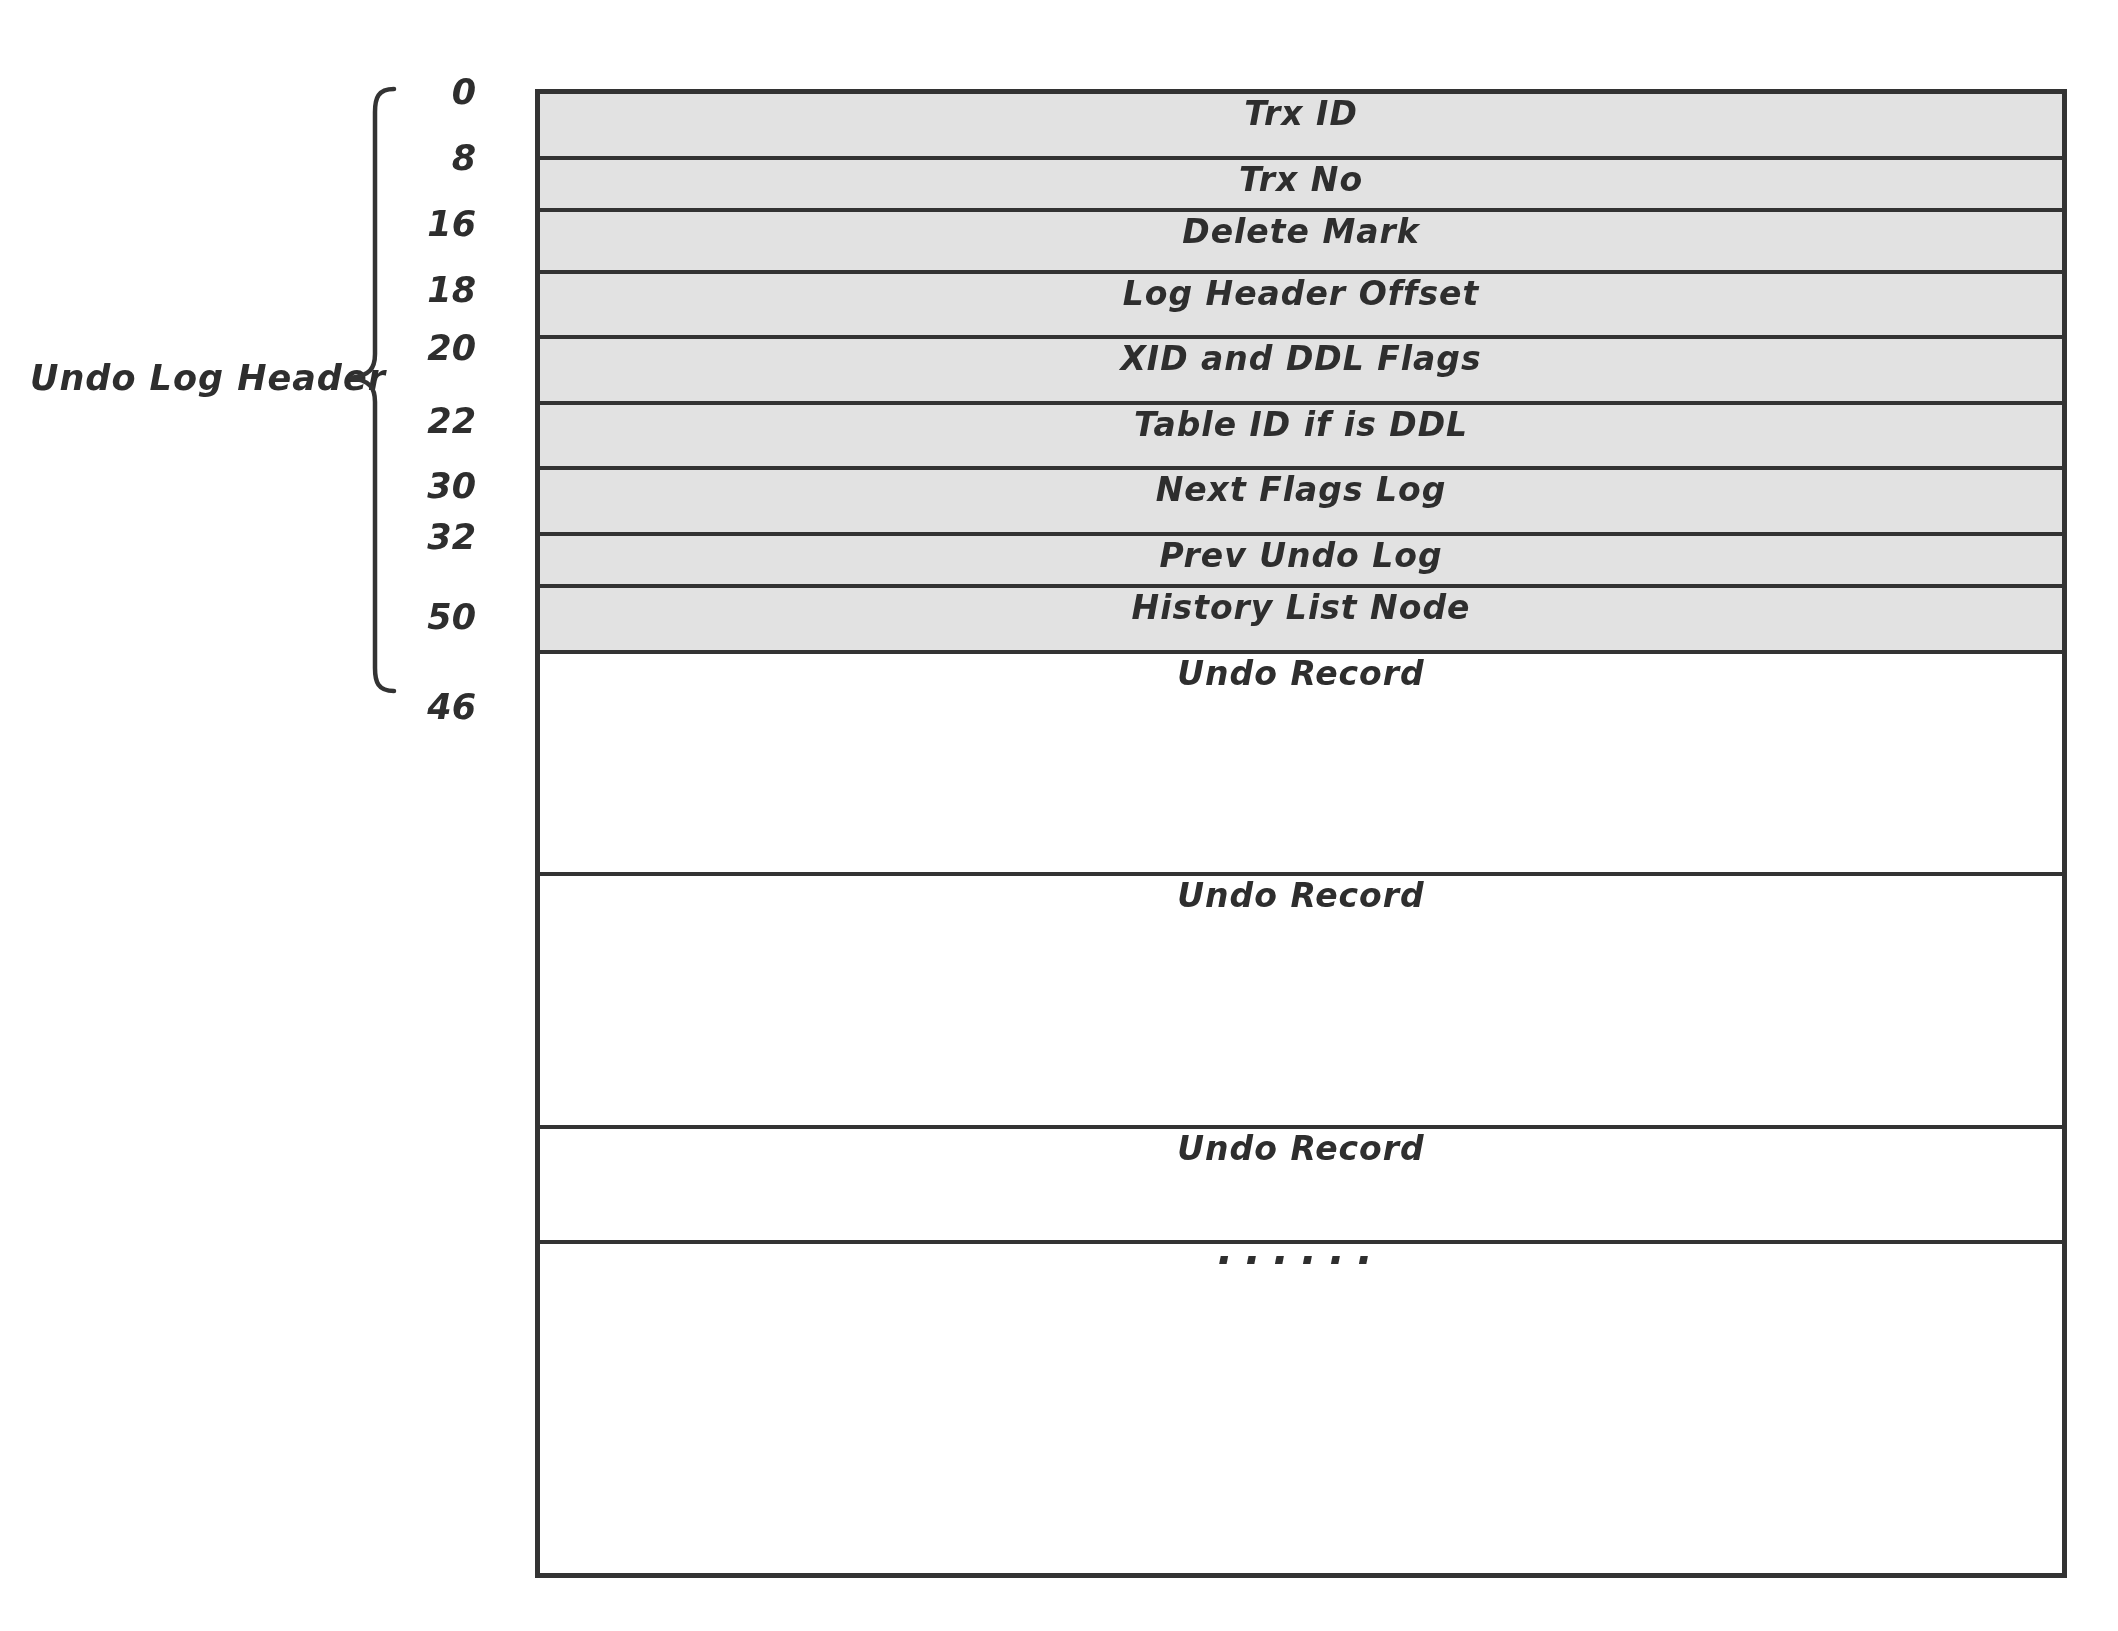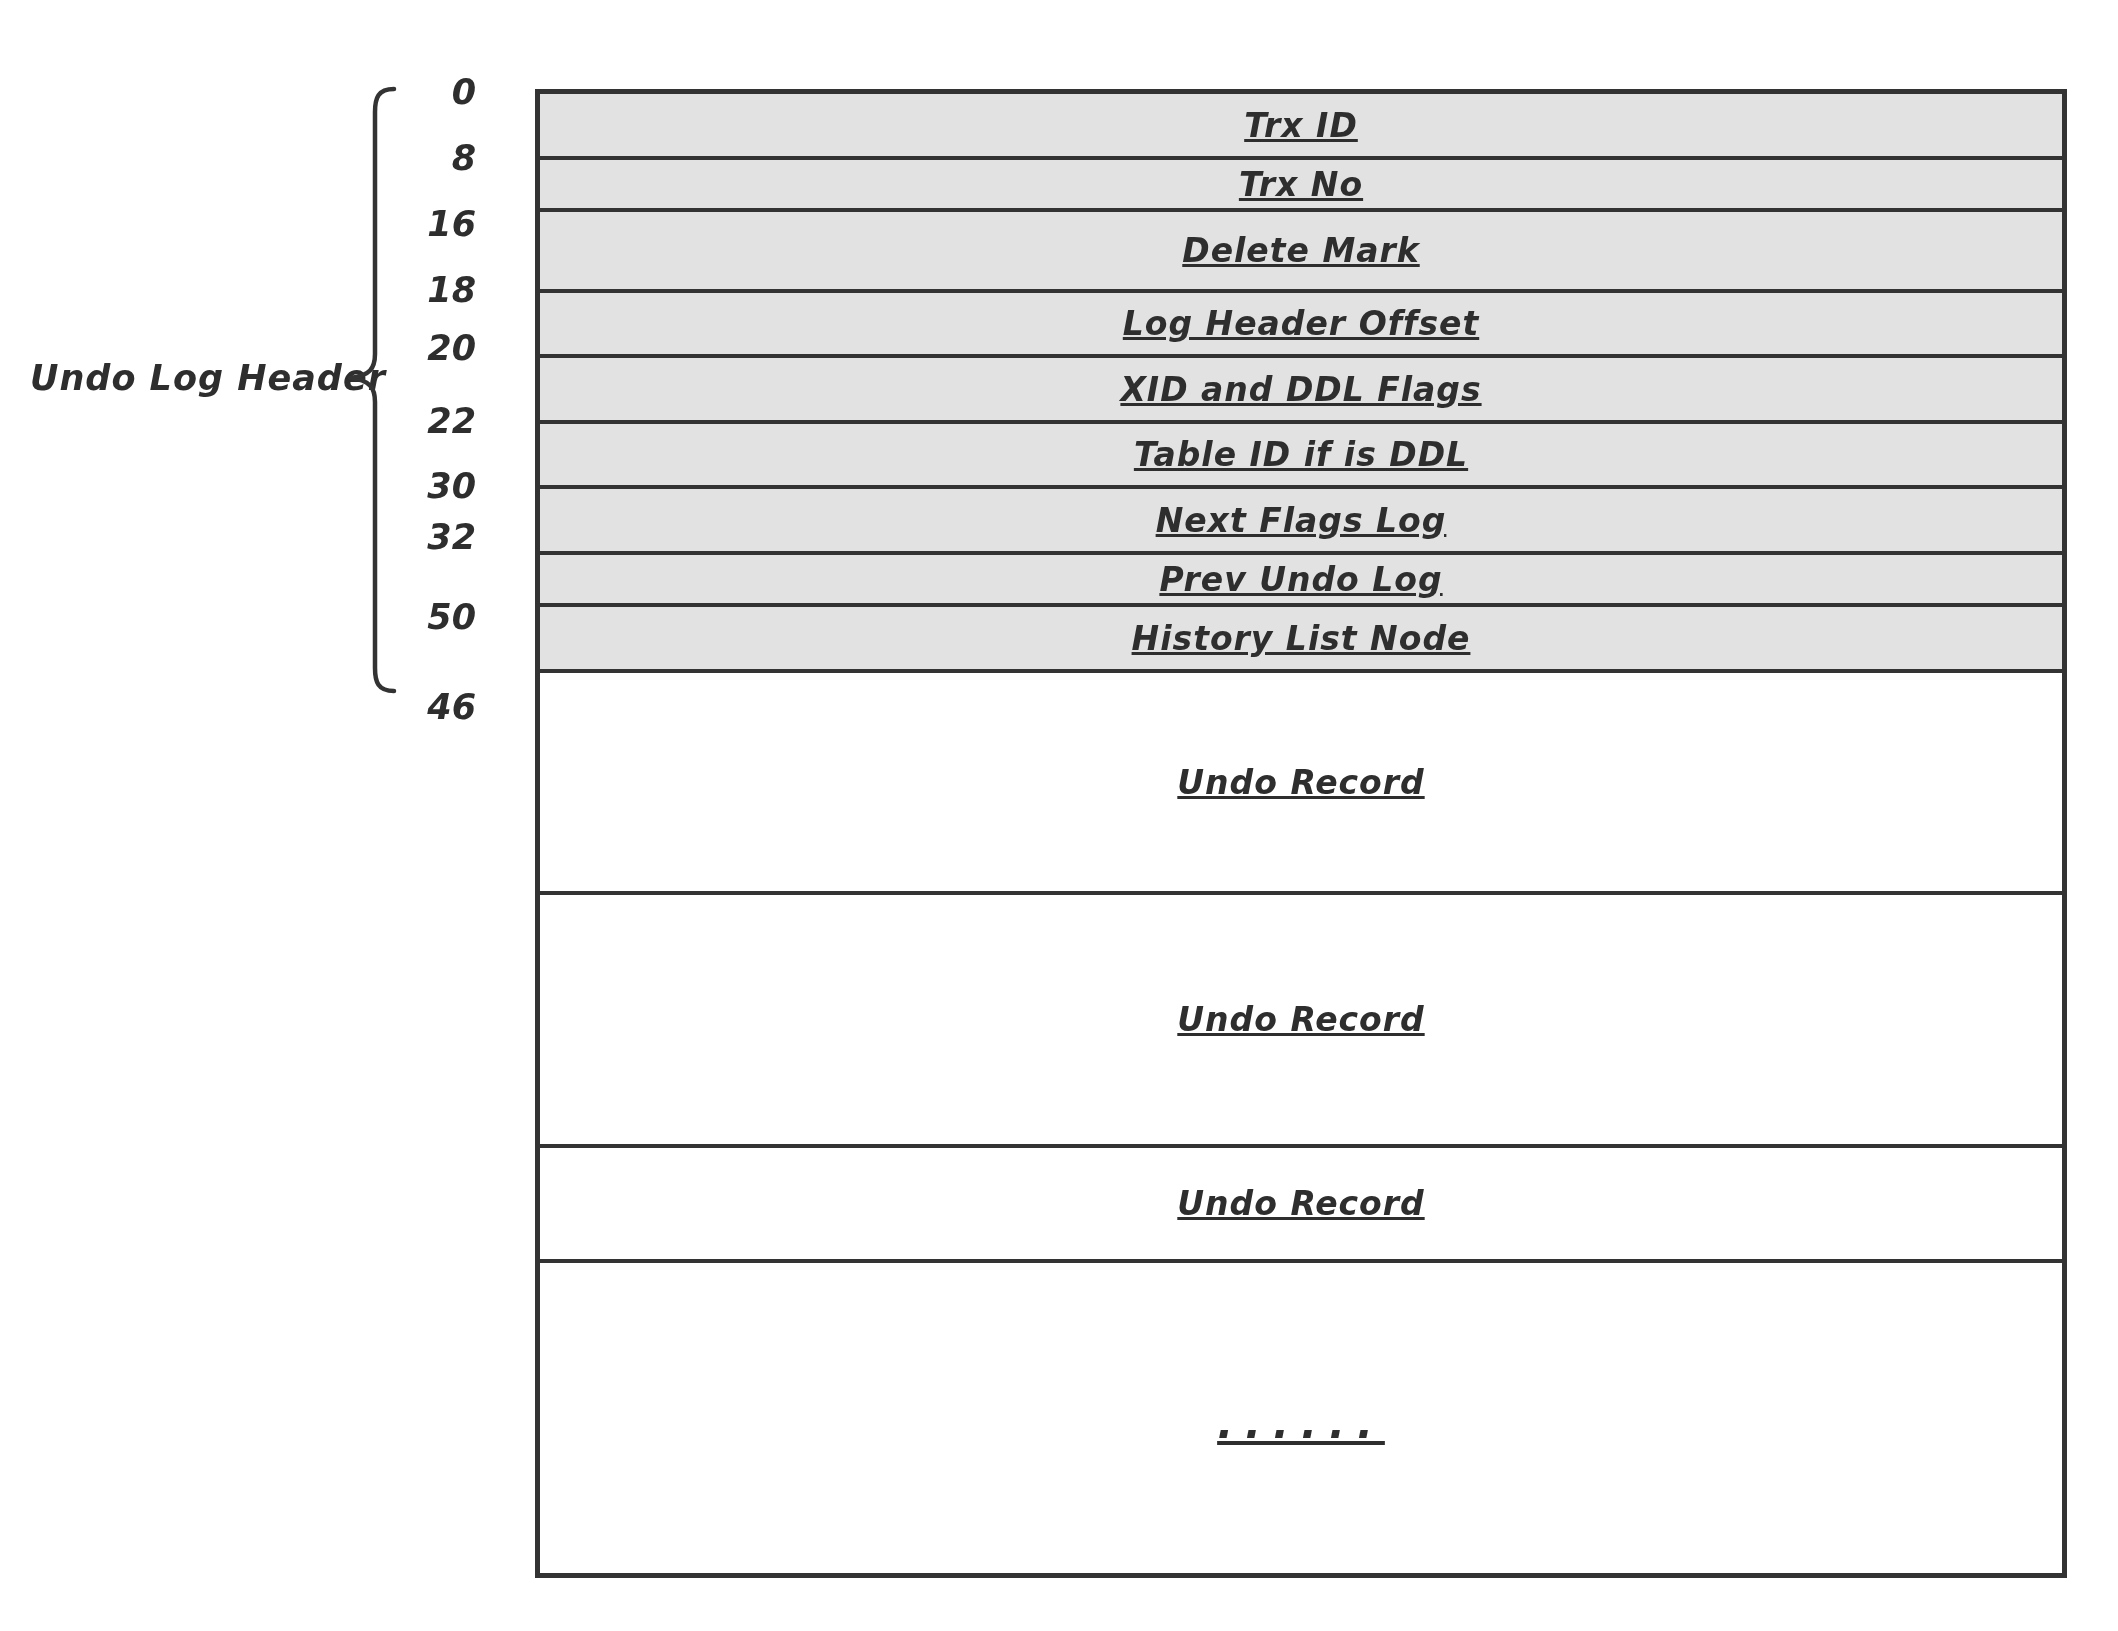--- a/index.html
+++ b/index.html
@@ -27,25 +27,24 @@
     top: 89px;
     width: 1532px;
     height: 1489px;
     border: 5px solid var(--line);
     display: flex;
     flex-direction: column;
     background: var(--background);
   }
   .row {
     display: flex;
-    align-items: center;
+    align-items: flex-start;
     justify-content: center;
     border-bottom: 4px solid var(--line);
     flex: 0 0 auto;
-    text-decoration: underline;
   }
   .row:last-child { border-bottom: none; flex: 1 1 auto; }
   .row.gray { background: var(--row-fill); }
   .row-label {
     font-style: italic;
     font-weight: 600;
     font-size: 33px;
     letter-spacing: 1px;
     color: var(--text);
     white-space: nowrap;
@@ -126,21 +125,21 @@
   <div class="offset" style="top:600px">50</div>
   <div class="offset" style="top:690px">46</div>
 
   <div class="box">
     <div class="row gray" style="height:66px">
       <span class="row-label">Trx ID</span>
     </div>
     <div class="row gray" style="height:52px">
       <span class="row-label">Trx No</span>
     </div>
-    <div class="row gray" style="height:81px">
+    <div class="row gray" style="height:62px">
       <span class="row-label">Delete Mark</span>
     </div>
     <div class="row gray" style="height:65px">
       <span class="row-label">Log Header Offset</span>
     </div>
     <div class="row gray" style="height:66px">
       <span class="row-label">XID and DDL Flags</span>
     </div>
     <div class="row gray" style="height:65px">
       <span class="row-label">Table ID if is DDL</span>

